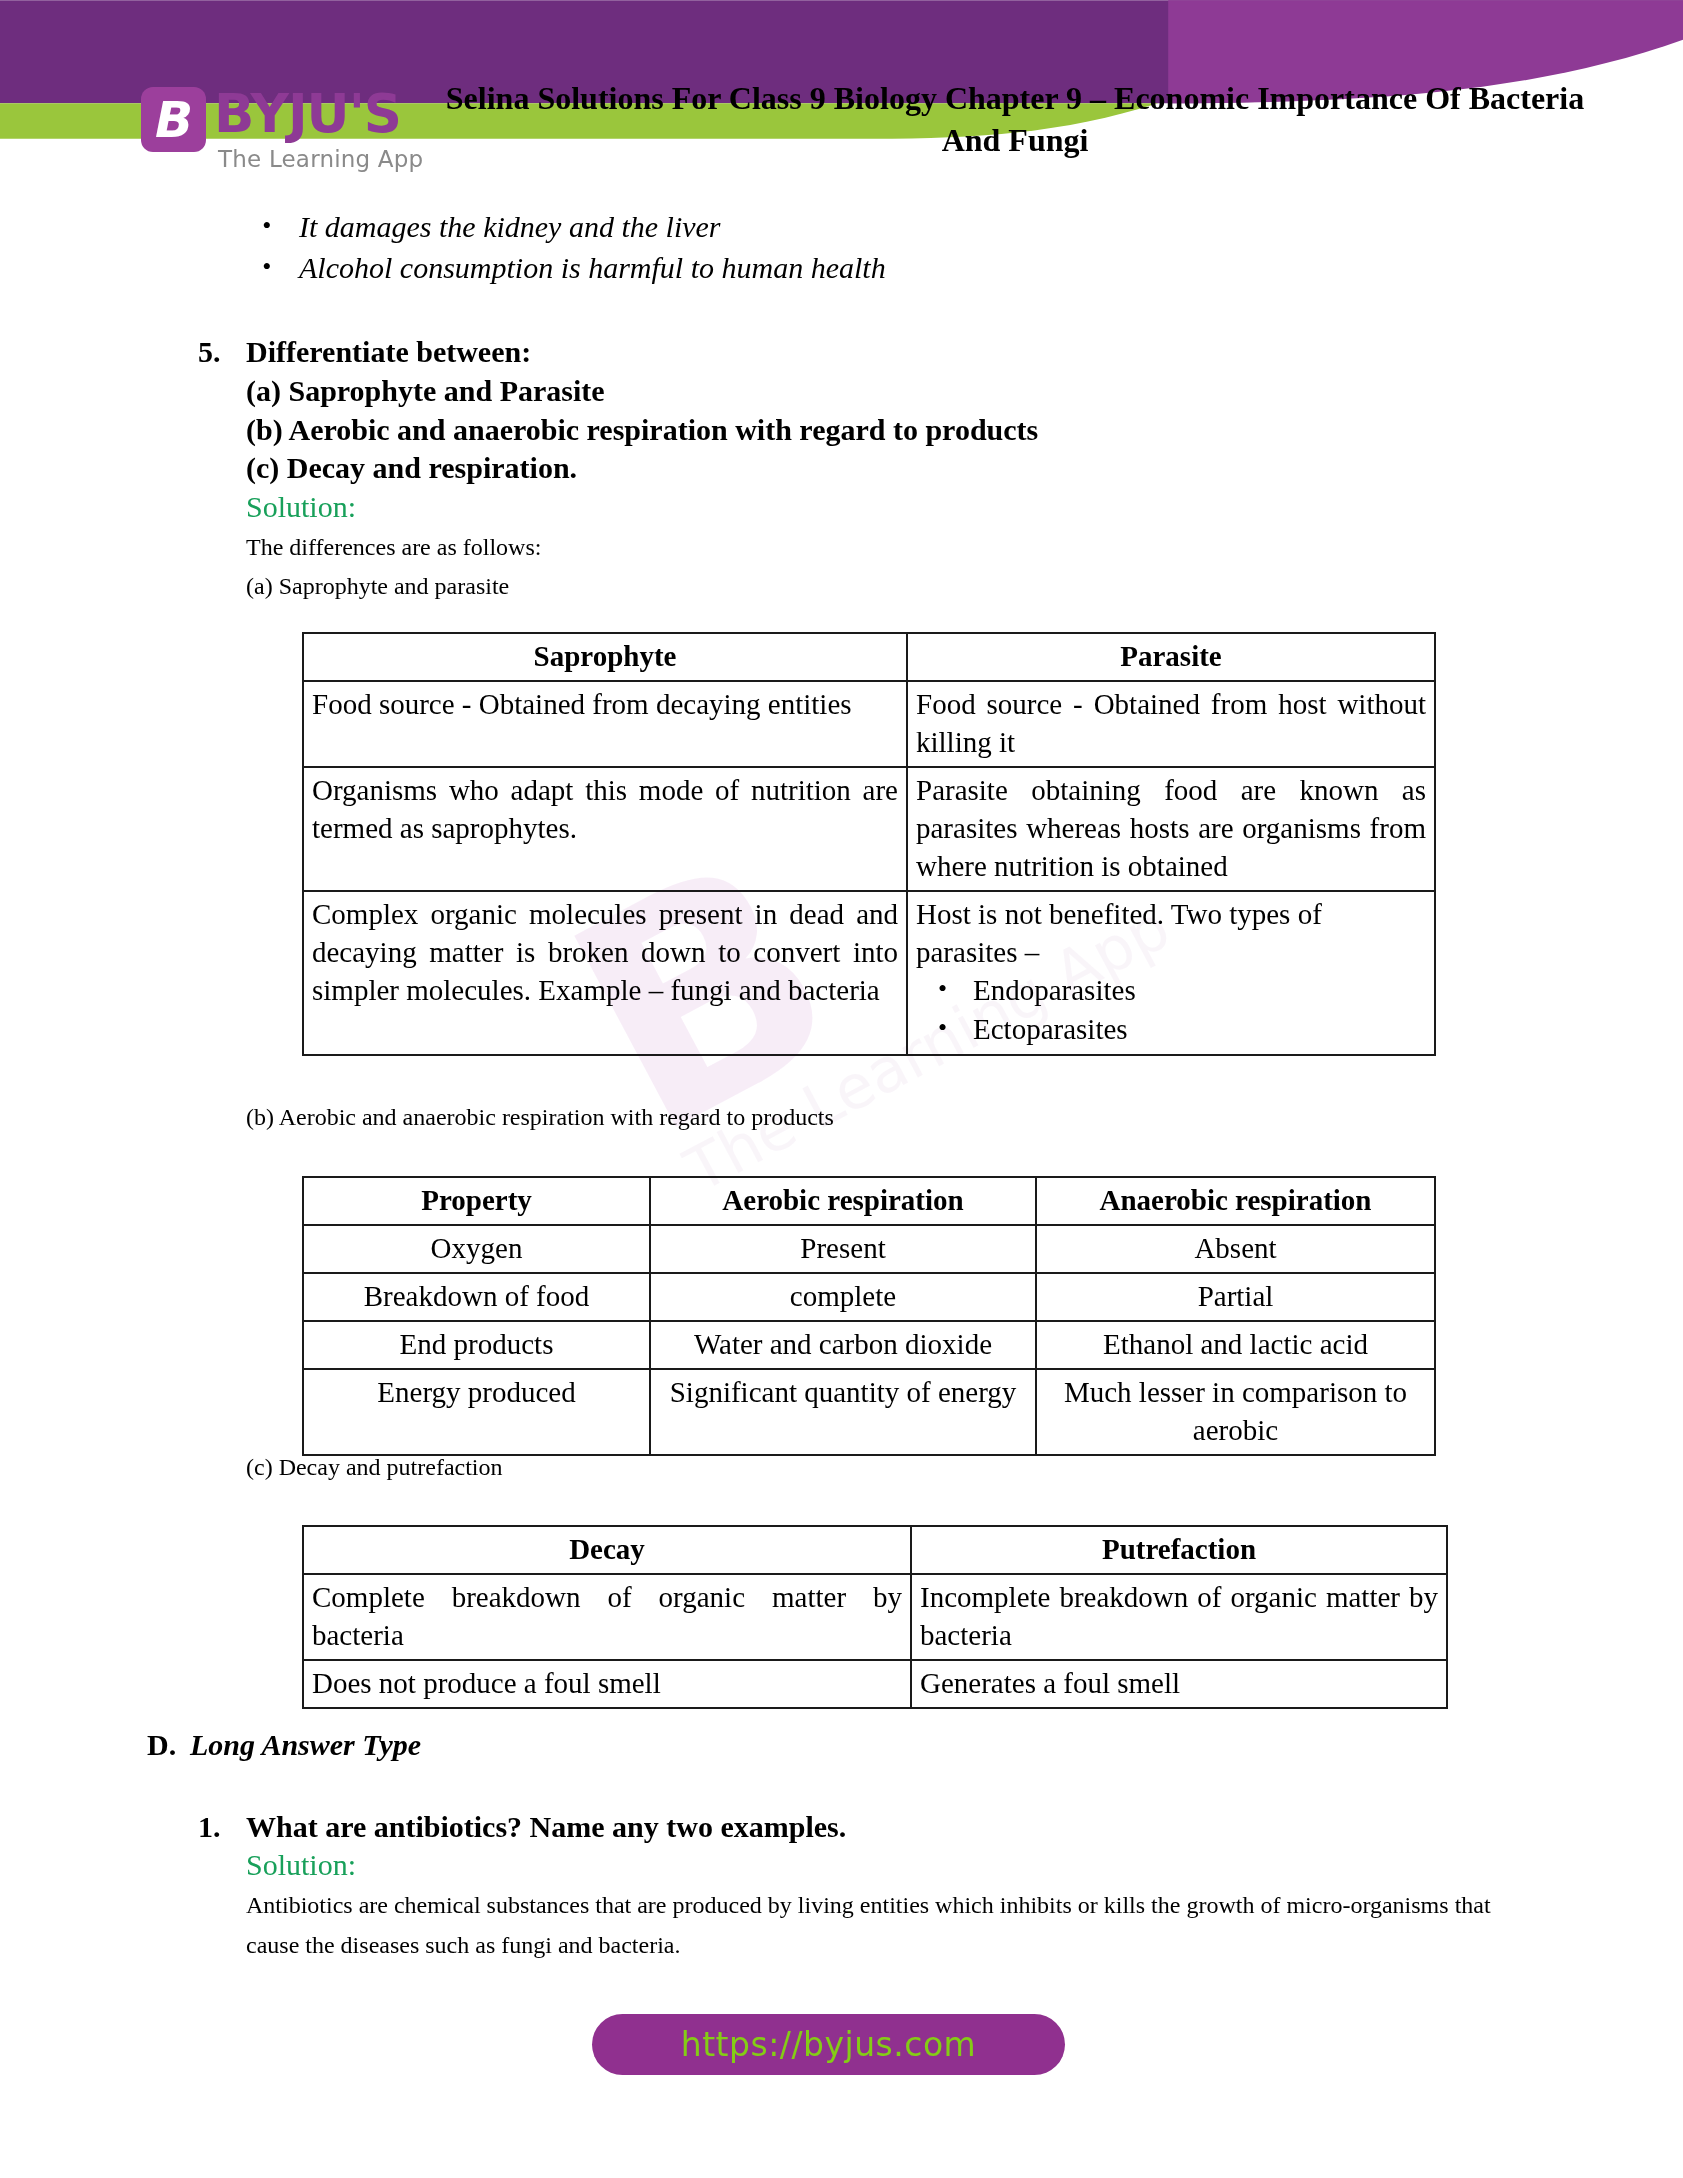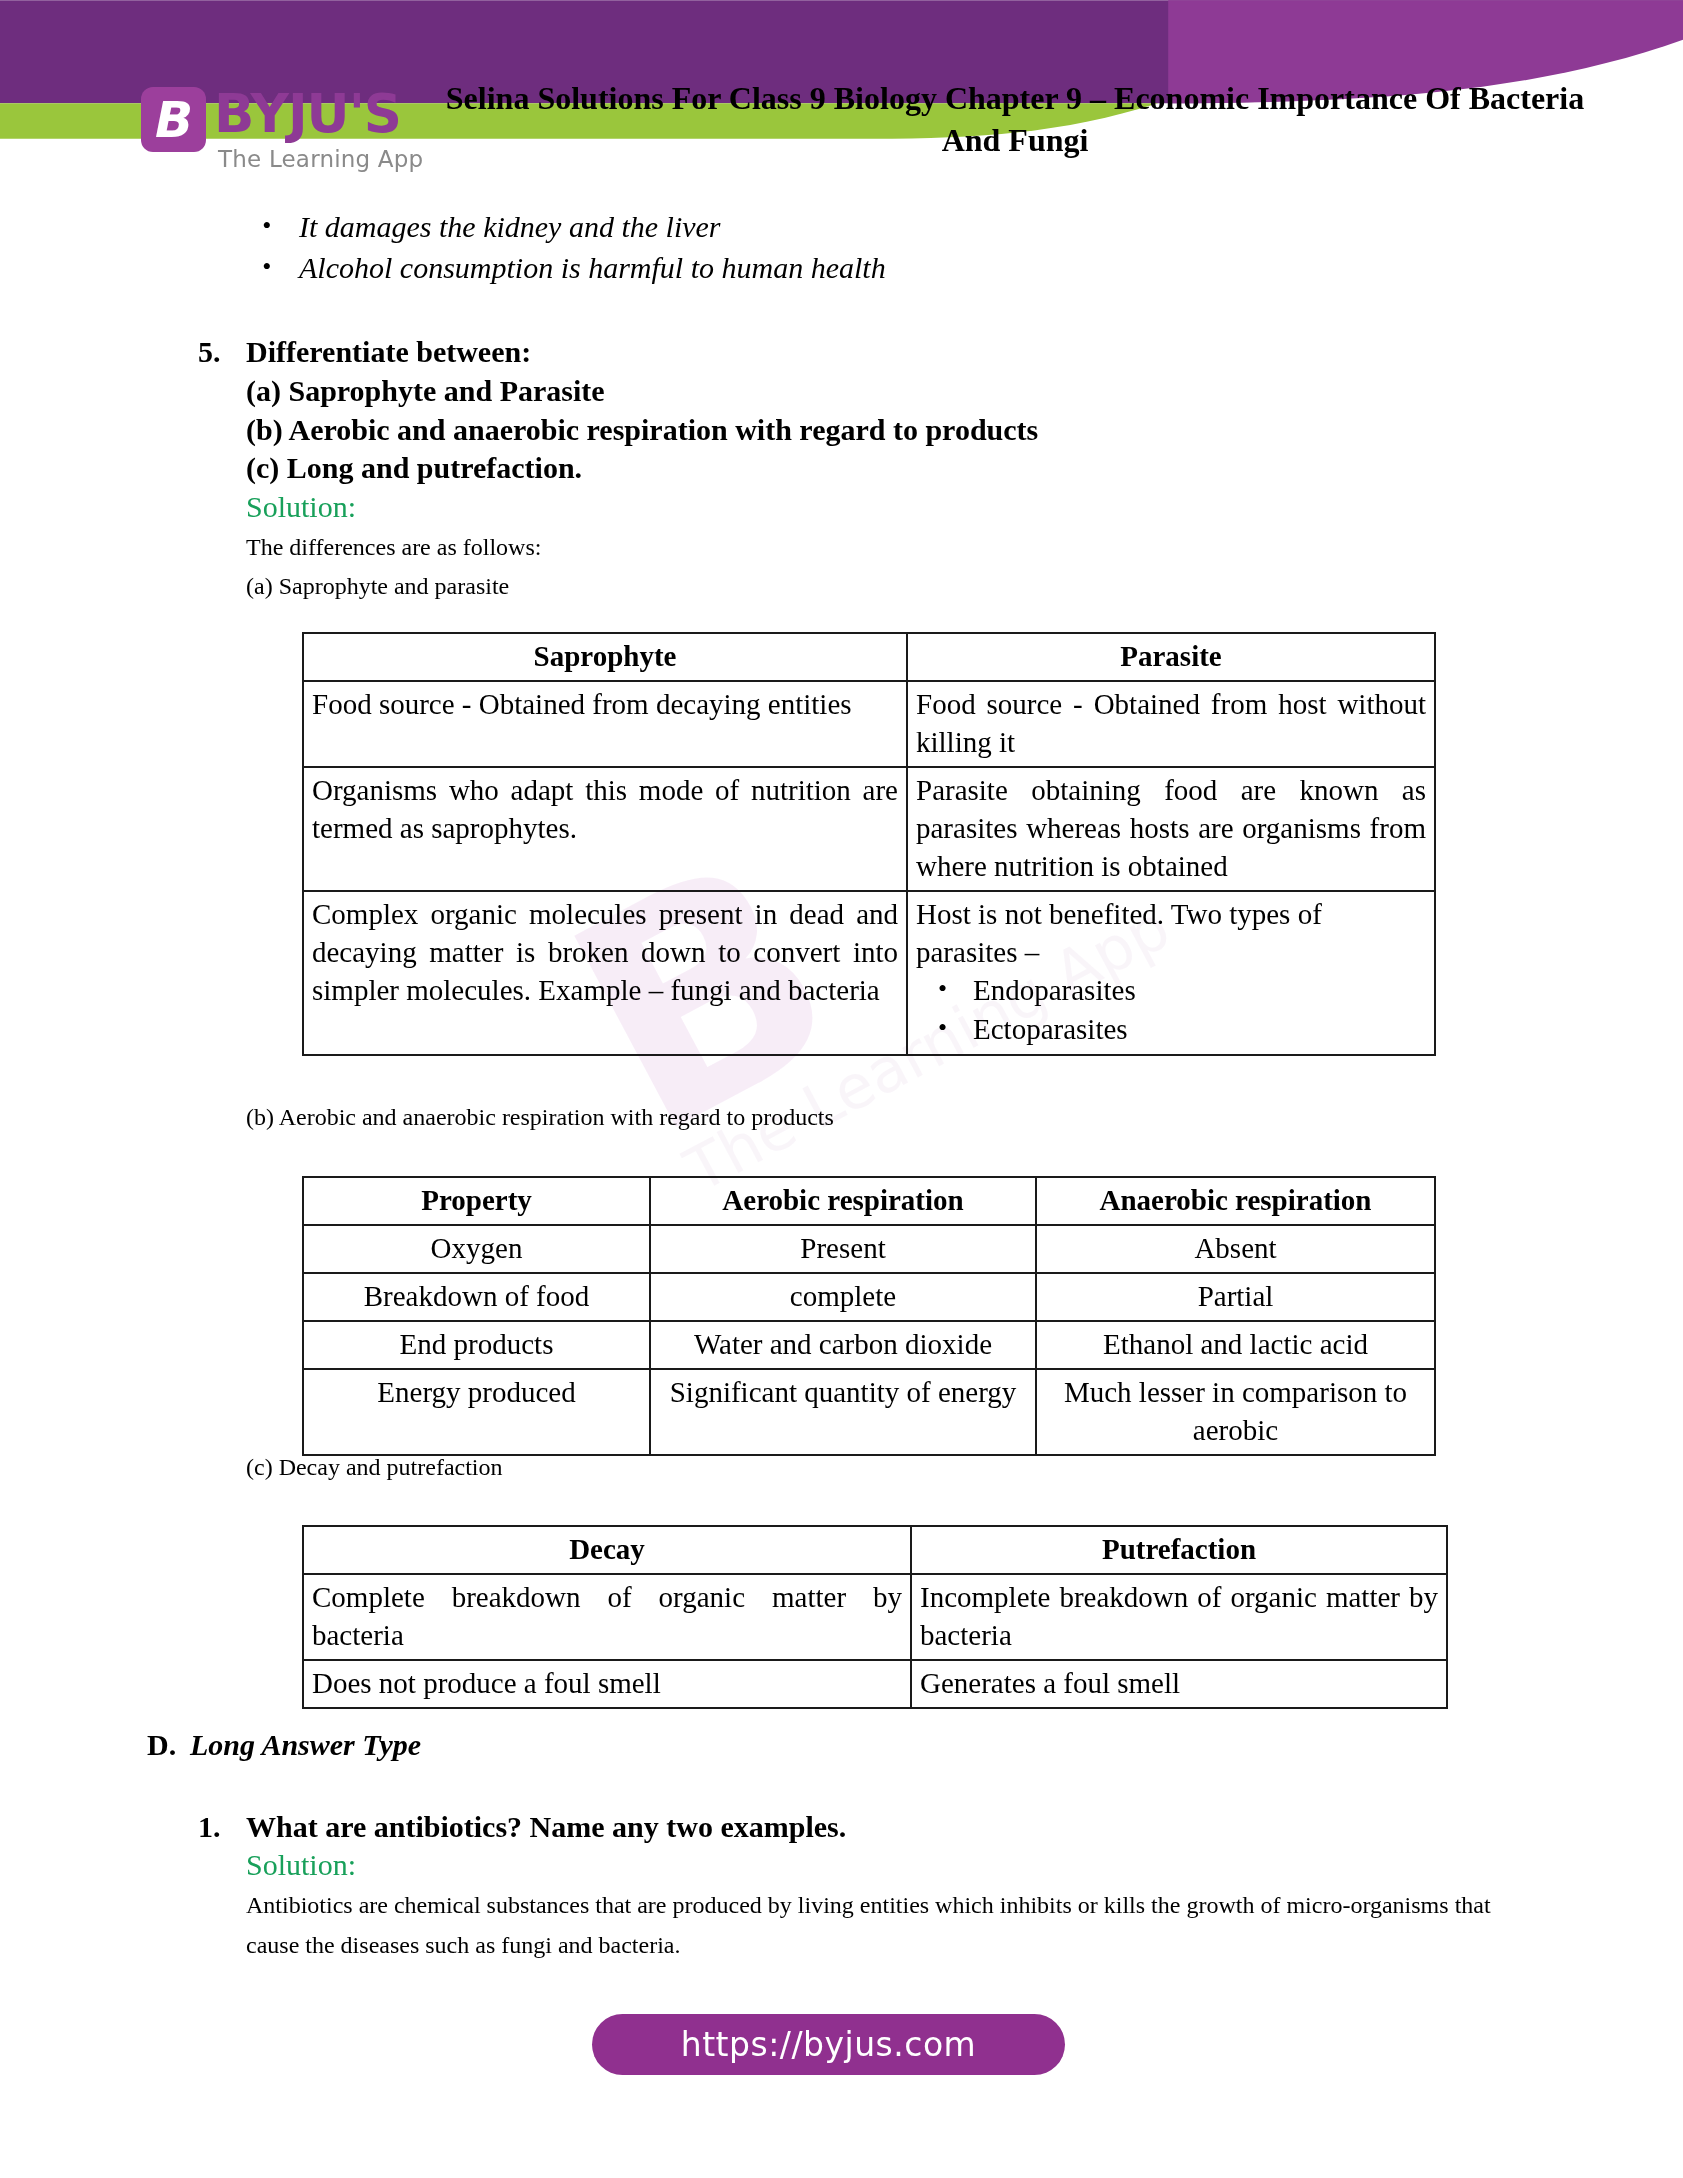--- a/index.html
+++ b/index.html
@@ -229,21 +229,21 @@
     height: 61px;
     background: #90308f;
     border-radius: 34px;
     z-index: 4;
   }
   #footer-btn .lbl {
     display: block;
     width: 100%;
     text-align: center;
     line-height: 61px;
-    color: #ffffff;
+    color: #84cc16;
     font-family: "DejaVu Sans", sans-serif;
     font-size: 33px;
     letter-spacing: 0.5px;
   }
 </style>
 </head>
 <body>
 
 <div id="banner">
   <svg width="1683" height="139" viewBox="0 0 1700 140" xmlns="http://www.w3.org/2000/svg">
@@ -273,21 +273,21 @@
 
   <ul class="bullets blk" style="left:246px; top:206px; width:1089px;">
     <li>It damages the kidney and the liver</li>
     <li>Alcohol consumption is harmful to human health</li>
   </ul>
 
   <div class="qnum" style="left:198px; top:332px;">5.</div>
   <div class="qbody bold" style="left:246px; top:332px; width:1188px;">Differentiate between:</div>
   <div class="qbody bold" style="left:246px; top:371px; width:1188px;">(a) Saprophyte and Parasite</div>
   <div class="qbody bold" style="left:246px; top:410px; width:1188px;">(b) Aerobic and anaerobic respiration with regard to products</div>
-  <div class="qbody bold" style="left:246px; top:448px; width:1188px;">(c) Long and putrefaction.</div>
+  <div class="qbody bold" style="left:246px; top:448px; width:1188px;">(c) Decay and respiration.</div>
   <div class="solution blk" style="left:246px; top:487px;">Solution:</div>
   <div class="txt blk" style="left:246px; top:527px; width:1188px;">The differences are as follows:</div>
   <div class="txt blk" style="left:246px; top:566px; width:1188px;">(a) Saprophyte and parasite</div>
 
   <table class="dtab blk" style="left:302px; top:632px; width:1132px;">
     <colgroup>
         <col style="width:604px;">
         <col style="width:528px;">
       </colgroup>
     <thead>

